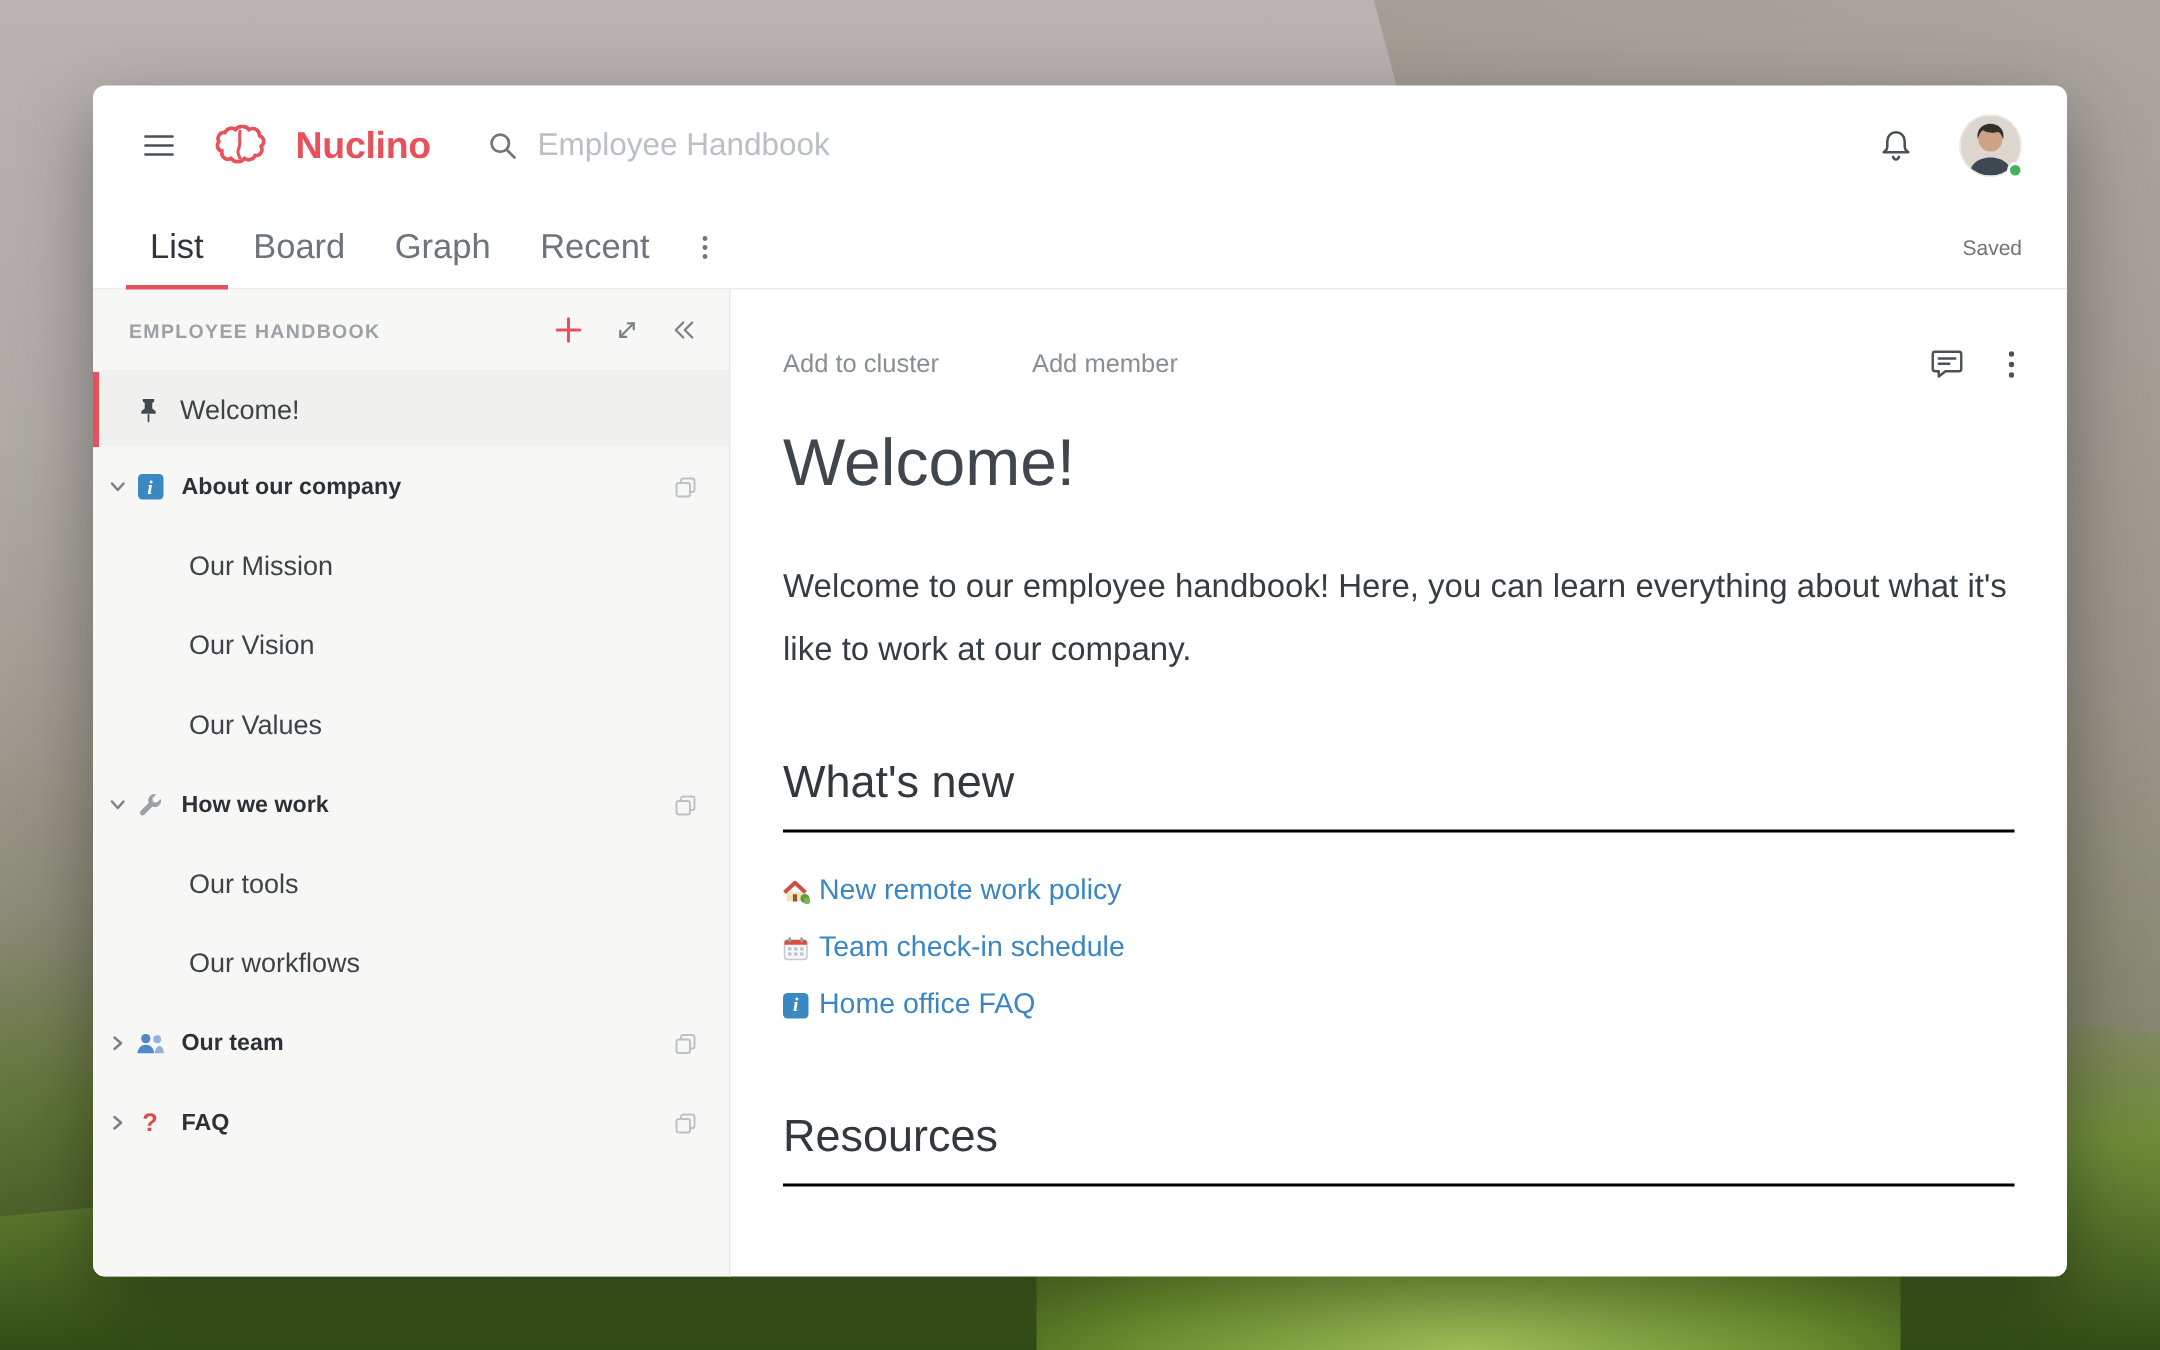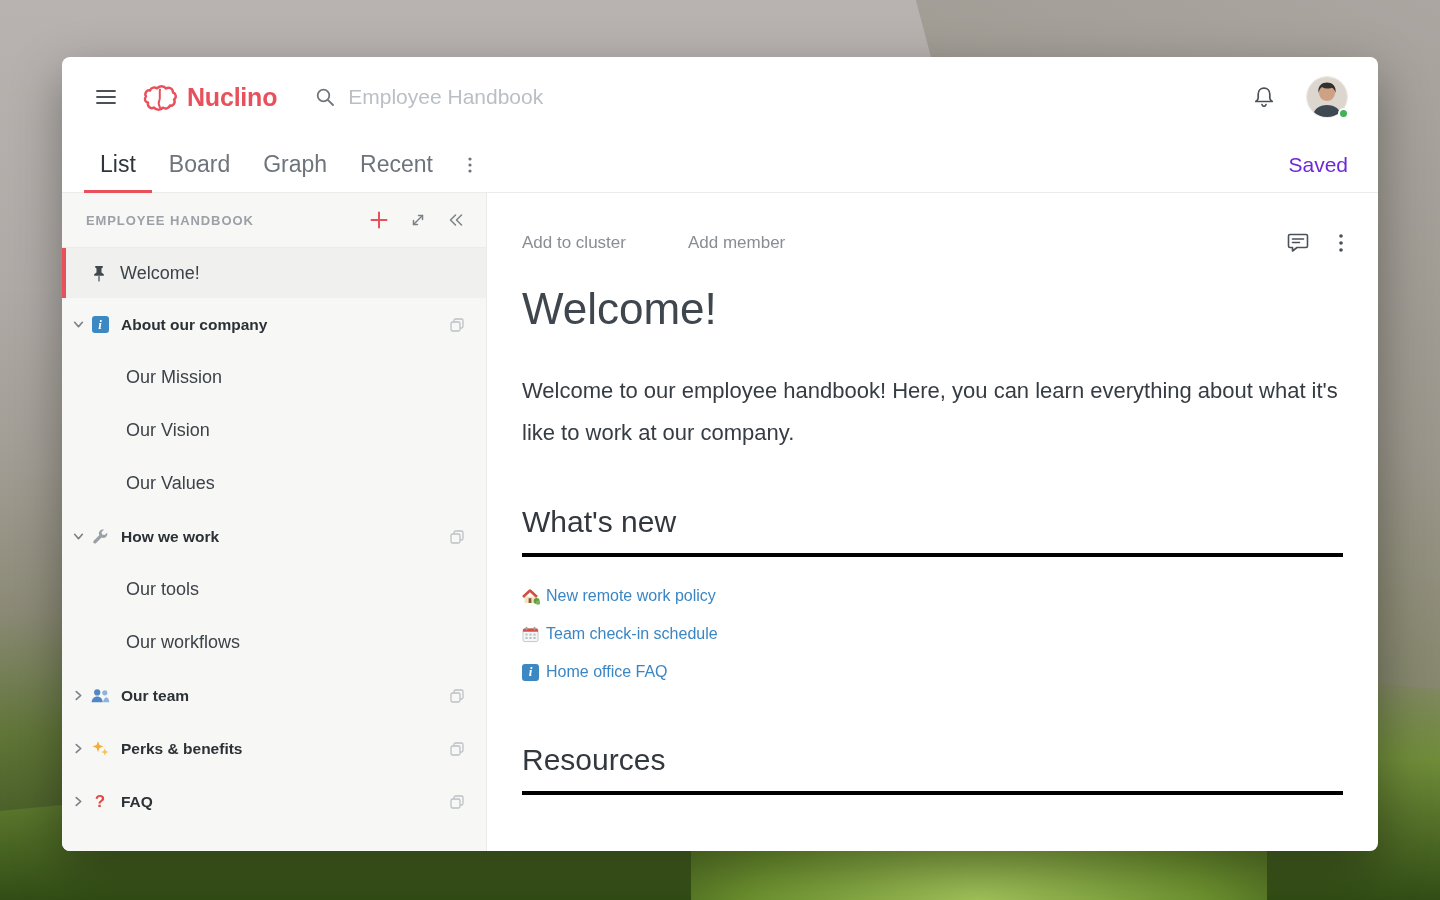--- a/index.html
+++ b/index.html
@@ -18,21 +18,21 @@
     background:radial-gradient(ellipse at 50% 100%,#a3c45b 0%,#6f9430 55%,rgba(111,148,48,0) 100%); }
 
   
   .window { position:absolute; left:62px; top:57px; width:1316px; height:794px; background:#fff;
     border-radius:8px; overflow:hidden; display:flex; flex-direction:column;
     box-shadow:0 18px 50px rgba(0,0,0,.35); }
 
   
   .topbar { height:80px; flex:0 0 80px; display:flex; align-items:center; padding:0 30px 0 34px; }
   .hamburger { cursor:pointer; display:flex; margin-right:26px; }
-  .logo { display:flex; align-items:flex-end; gap:9px; margin-right:38px; cursor:pointer; }
+  .logo { display:flex; align-items:flex-start; gap:19px; margin-right:38px; cursor:pointer; }
   .logo-text { color:#e8505b; font-size:25px; font-weight:800; letter-spacing:-.2px; }
   .search { display:flex; align-items:center; gap:13px; flex:1; }
   .search input { border:none; outline:none; background:transparent; font-size:21px; width:420px;
     color:#3c434a; font-family:"Liberation Sans",sans-serif; }
   .search input::placeholder { color:#b9bfc5; }
   .bell { margin-right:32px; cursor:pointer; display:flex; }
   .avatar { width:42px; height:42px; border-radius:50%; overflow:visible; position:relative; cursor:pointer; }
   .avatar svg { border-radius:50%; display:block; border:1px solid #eceae7; }
   .status-dot { position:absolute; right:-1px; bottom:-1px; width:11px; height:11px; border-radius:50%;
     background:#43b35a; border:2px solid #fff; }
@@ -41,21 +41,21 @@
   .tabbar { height:56px; flex:0 0 56px; display:flex; align-items:stretch; padding:0 30px 0 38px;
     border-bottom:1px solid #ececeb; }
   .tabs-group { display:flex; align-items:stretch; }
   .tab { display:flex; align-items:center; margin-right:33px; font-size:23px; color:#6d747b;
     cursor:pointer; position:relative; }
   .tab.active { color:#2f353b; }
   .tab.active::after { content:""; position:absolute; left:-16px; right:-16px; bottom:-1px; height:3px;
     background:#e8505b; }
   .tab-more { display:flex; align-items:center; margin-left:2px; cursor:pointer; }
   .tab-spacer { flex:1; }
-  .saved { display:flex; align-items:center; font-size:21px; color:#6d28d9; }
+  .saved { display:flex; align-items:center; font-size:14px; color:#737373; }
 
   
   .app-body { flex:1; display:flex; min-height:0; }
 
   
   .sidebar { width:425px; flex:0 0 425px; background:#f7f7f5; border-right:1px solid #ebebe9;
     display:flex; flex-direction:column; min-height:0; }
   .sidebar-header { height:55px; flex:0 0 55px; display:flex; align-items:center;
     padding:0 22px 0 24px; border-bottom:1px solid #ececea; }
   .sidebar-title { flex:1; font-size:13px; font-weight:700; letter-spacing:.9px; color:#9ba1a7; }
@@ -83,25 +83,25 @@
   .meta-action { font-size:17px; color:#878e94; cursor:pointer; margin-right:62px; }
   .meta-icons { margin-left:auto; display:flex; align-items:center; gap:30px; }
   .meta-icons > span { display:flex; cursor:pointer; }
 
   .page-title { margin-top:30px; font-size:44px; font-weight:400; color:#3f464d; line-height:1.2; }
   .intro { margin-top:34px; font-size:22px; color:#353c43; line-height:1.9; max-width:825px; }
   .intro + .intro { margin-top:14px; }
   .mention { color:#3a86c5; cursor:pointer; text-decoration:none; }
 
   .sec-heading { margin-top:52px; font-size:30px; font-weight:400; color:#32383e;
-    padding-bottom:14px; border-bottom:4px solid #000000; }
+    padding-bottom:14px; border-bottom:2px solid #000000; }
   .link-list { margin-top:20px; }
   .link-row { display:flex; align-items:center; height:38px; }
   .l-icon { display:flex; width:24px; flex:0 0 24px; }
-  .page-link { font-size:16px; color:#3a86c5; cursor:pointer; text-decoration:none; }
+  .page-link { font-size:19px; color:#3a86c5; cursor:pointer; text-decoration:none; }
 </style>
 </head>
 <body>
 
 <div class="wallpaper">
   <div class="wp-ridge"></div>
   <div class="wp-hill"></div>
   <div class="wp-bright"></div>
 </div>
 
@@ -269,40 +269,20 @@
             </span>
             <span class="s-icon">
               <svg width="19" height="15" viewBox="0 0 19 15">
                 <circle cx="6.2" cy="4.4" r="3.1" fill="#5187c4"></circle>
                 <path d="M.6 14.2c.3-3.6 2.7-5.7 5.6-5.7s5.3 2.1 5.6 5.7z" fill="#5187c4"></path>
                 <circle cx="13.8" cy="4.8" r="2.6" fill="#8fb3dd"></circle>
                 <path d="M12.1 14.2c.2-3 1.8-4.8 3.2-5 1.7.4 2.8 2.2 3 5z" fill="#8fb3dd"></path>
               </svg>
             </span>
             <span class="s-label">Our team</span>
-            <span class="copy">
-              <svg width="14" height="14" viewBox="0 0 14 14">
-                <rect x="4" y="1" width="9" height="9" rx="1.5" fill="none" stroke="#b3b8bd" stroke-width="1.3"></rect>
-                <rect x="1" y="4" width="9" height="9" rx="1.5" fill="#f7f7f5" stroke="#b3b8bd" stroke-width="1.3"></rect>
-              </svg>
-            </span>
-          </div>
-          <div class="s-item cluster">
-            <span class="chev">
-              <svg width="11" height="11" viewBox="0 0 10 10">
-                <path d="M3 1.5l4 3.5-4 3.5" fill="none" stroke="#7a8187" stroke-width="1.5" stroke-linecap="round" stroke-linejoin="round"></path>
-              </svg>
-            </span>
-            <span class="s-icon">
-              <svg width="17" height="17" viewBox="0 0 17 17">
-                <path d="M6 1.2l1.5 3.9 3.9 1.5-3.9 1.5L6 12l-1.5-3.9L.6 6.6l3.9-1.5z" fill="#f3ad3d"></path>
-                <path d="M12.8 8.6l1 2.5 2.5 1-2.5 1-1 2.5-1-2.5-2.5-1 2.5-1z" fill="#f7c14b"></path>
-              </svg>
-            </span>
-            <span class="s-label">Perks &amp; benefits</span>
             <span class="copy">
               <svg width="14" height="14" viewBox="0 0 14 14">
                 <rect x="4" y="1" width="9" height="9" rx="1.5" fill="none" stroke="#b3b8bd" stroke-width="1.3"></rect>
                 <rect x="1" y="4" width="9" height="9" rx="1.5" fill="#f7f7f5" stroke="#b3b8bd" stroke-width="1.3"></rect>
               </svg>
             </span>
           </div>
           <div class="s-item cluster">
             <span class="chev">
               <svg width="11" height="11" viewBox="0 0 10 10">

